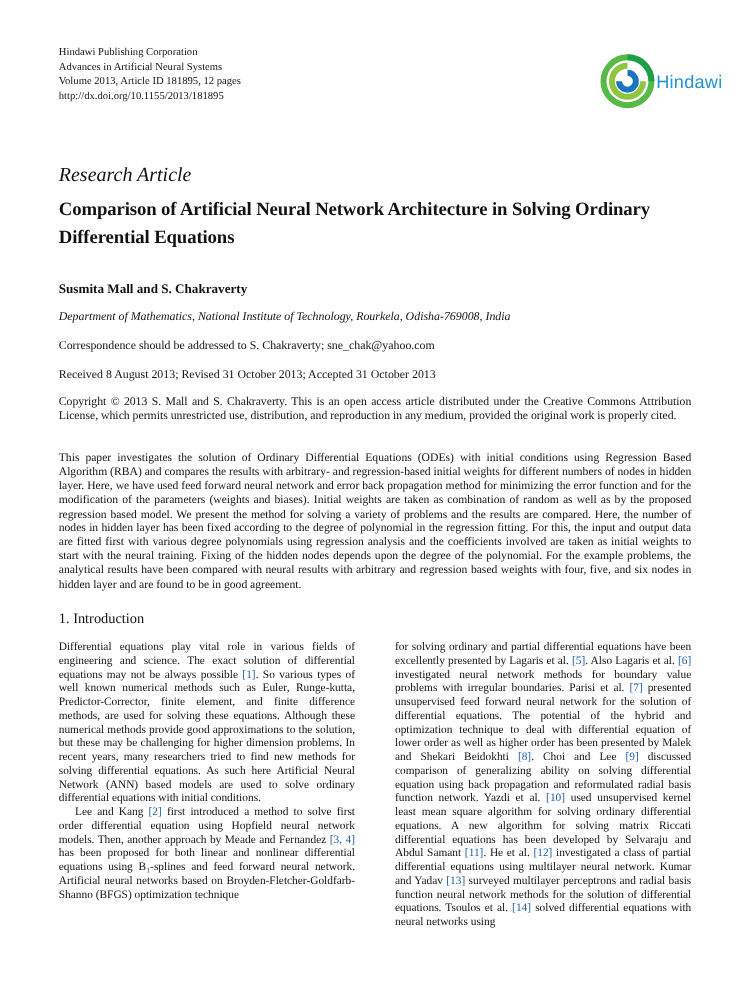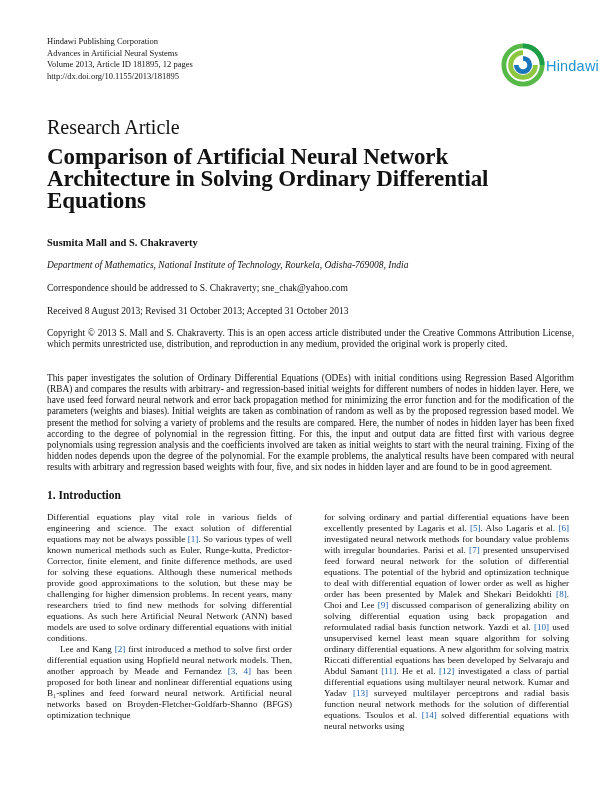--- a/index.html
+++ b/index.html
@@ -1,37 +1,37 @@
 <!DOCTYPE html>
 <html><head>
 <meta charset="utf-8">
 <style>
   html,body{margin:0;padding:0;background:#ffffff;}
   body{width:600px;height:800px;font-family:"Liberation Serif",serif;color:#121212;position:relative;overflow:hidden;}
-  .page{padding:36px 26px 0 47px;}
+  .page{padding:36px 47px 0 47px;}
 
   .masthead{display:flex;justify-content:space-between;align-items:flex-start;}
   .pub-lines{font-size:8.5px;line-height:11.5px;}
   .pub-lines div{white-space:nowrap;}
   .doi{cursor:pointer;}
   .logo-box{display:flex;flex-direction:row;align-items:center;width:70px;margin-top:6px;margin-right:4px;}
   .logo-svg{width:46px;height:46px;display:block;}
   .logo-word{font-family:"Liberation Sans",sans-serif;font-size:14.5px;color:#2493d1;margin-top:2px;letter-spacing:.2px;}
 
-  .kind{font-size:20px;margin-top:28px;}
-  .title{font-weight:bold;font-size:23px;line-height:22px;margin-top:7px;letter-spacing:-.1px;}
+  .kind{font-style:italic;font-size:16px;margin-top:44px;}
+  .title{font-weight:bold;font-size:15px;line-height:22px;margin-top:7px;letter-spacing:-.1px;}
 
   .authors{font-weight:bold;font-size:10.5px;margin-top:25px;}
   .meta{font-size:9.5px;line-height:12px;margin-top:11px;}
   .affil{font-style:italic;}
 
   .copyright{font-size:9.4px;line-height:11.4px;text-align:justify;margin-top:11px;}
   .abstract{font-size:9.3px;line-height:11.2px;text-align:justify;margin-top:22px;}
 
-  .section-heading{font-weight:bold;font-size:11.5px;margin-top:15px;}
+  .section-heading{font-weight:normal;font-size:11.5px;margin-top:15px;}
 
   .columns{display:flex;gap:32px;margin-top:11px;}
   .col{width:245px;font-size:9.1px;line-height:11.0px;text-align:justify;}
   .col p{margin:0;}
   .col p.indent{text-indent:13px;}
 
   .cite{color:#2060a8;cursor:pointer;}
 </style>
 </head>
 <body>

